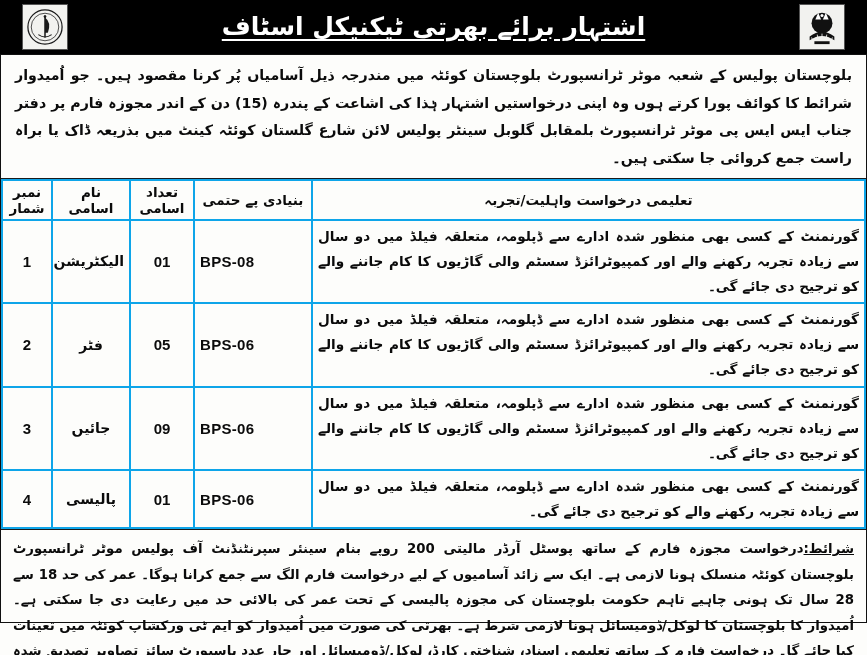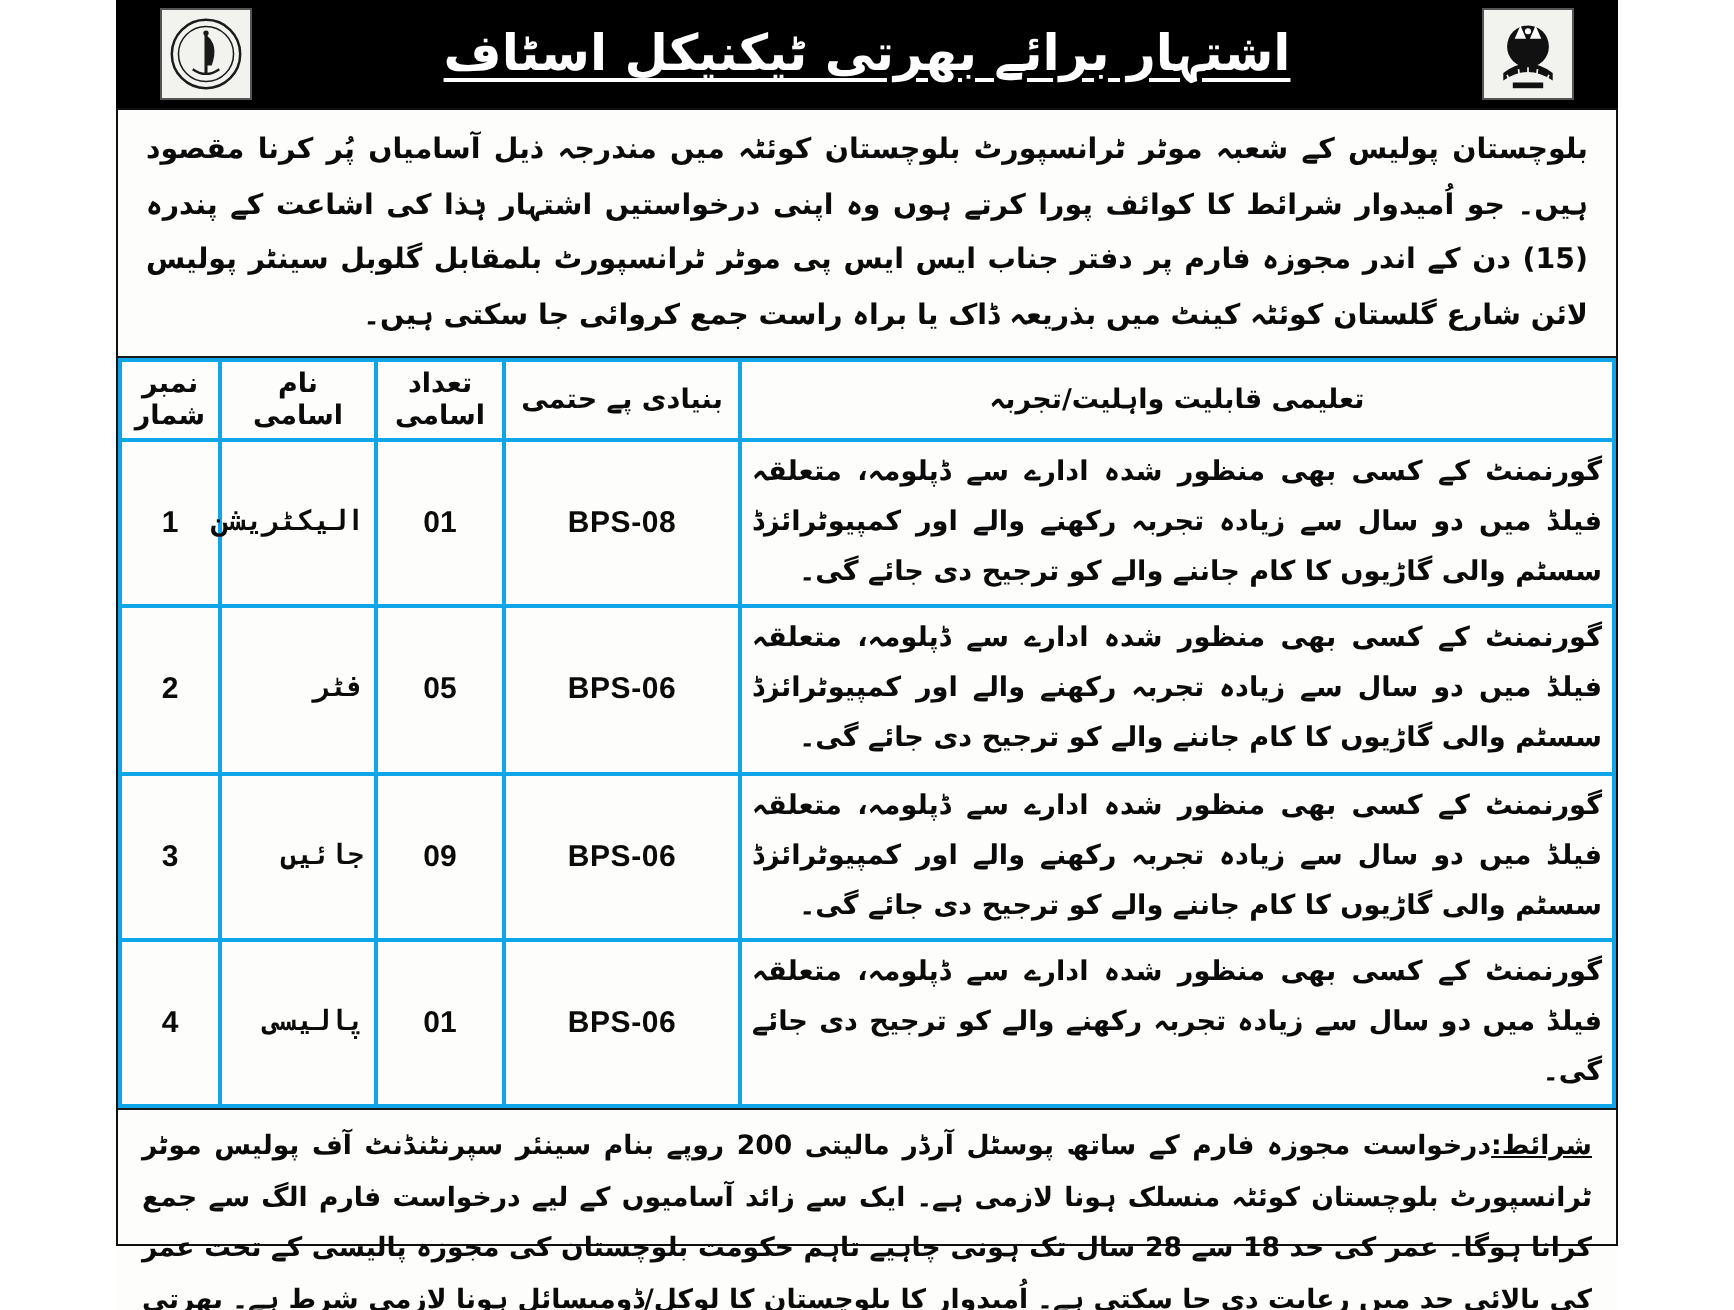--- a/index.html
+++ b/index.html
@@ -6,21 +6,21 @@
   html, body {
     margin: 0;
     padding: 0;
     background: #ffffff;
   }
   body {
     font-family: "DejaVu Sans", "Liberation Sans", sans-serif;
   }
   .page {
     position: relative;
-    width: 751px;
+    width: 867px;
     height: 655px;
     margin: 0 auto;
     background: #fdfdfb;
     overflow: hidden;
     box-sizing: border-box;
   }
 
   
   .header {
     position: relative;
@@ -107,26 +107,26 @@
   col.c-bps   { width: 118px; }
   col.c-qual  { width: auto; }
 
   td.sr, td.count {
     text-align: center;
     font-size: 15px;
     font-weight: 700;
     font-family: "Liberation Sans", sans-serif;
   }
   td.name {
+    text-align: center;
     font-size: 14px;
     font-weight: 700;
-    font-family: Liberation Mono, monospace;
   }
   td.bps {
-    text-align: center;
+    text-align: left;
     font-size: 15px;
     font-weight: 700;
     font-family: "Liberation Sans", sans-serif;
     letter-spacing: 0.3px;
   }
   td.qual {
     text-align: justify;
     font-size: 13.6px;
     line-height: 1.85;
     font-weight: 600;
@@ -193,21 +193,21 @@
     <table class="jobs">
       <colgroup>
         <col class="c-qual">
           <col class="c-bps">
           <col class="c-count">
           <col class="c-name">
           <col class="c-sr">
       </colgroup>
       <thead>
         <tr>
-          <th>تعلیمی قابلیت واہلیت/تجربہ</th>
+          <th>تعلیمی درخواست واہلیت/تجربہ</th>
           <th>بنیادی پے حتمی</th>
           <th>تعداد اسامی</th>
           <th>نام اسامی</th>
           <th>نمبر شمار</th>
         </tr>
       </thead>
       <tbody>
         <tr class="job-row">
           <td class="qual">گورنمنٹ کے کسی بھی منظور شدہ ادارے سے ڈپلومہ، متعلقہ فیلڈ میں دو سال سے زیادہ تجربہ رکھنے والے اور کمپیوٹرائزڈ سسٹم والی گاڑیوں کا کام جاننے والے کو ترجیح دی جائے گی۔</td>
           <td class="bps">BPS-08</td>

